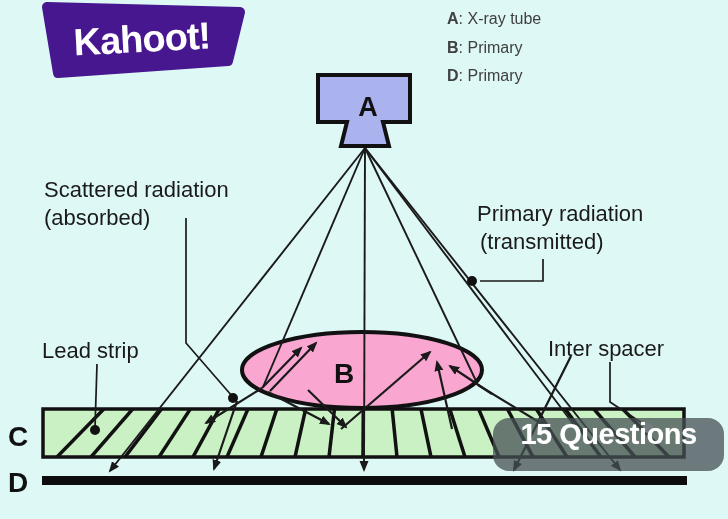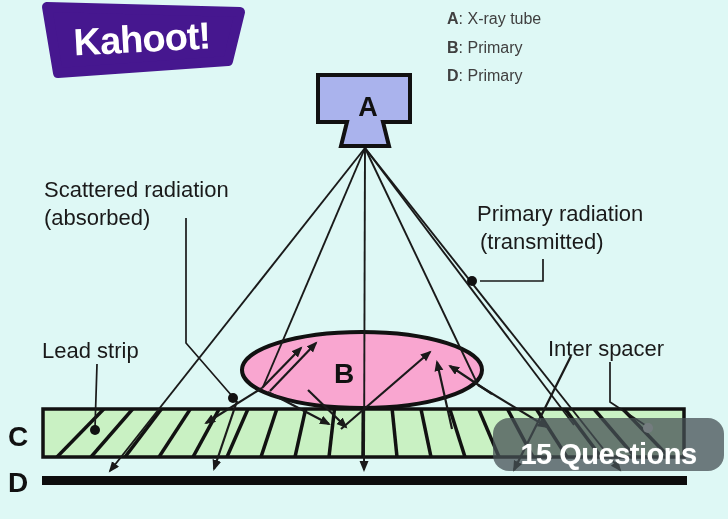--- a/index.html
+++ b/index.html
@@ -14,21 +14,21 @@
   .legend{
     position:absolute;left:447px;top:5px;
     font-size:16px;line-height:28.5px;color:#404040;
   }
   .legend .k{font-weight:bold;}
   
   .badge{
     position:absolute;left:493px;top:418px;width:231px;height:53px;
     background:rgba(70,80,84,0.75);
     border-radius:16px;
-    display:flex;align-items:flex-end;justify-content:center;
+    display:flex;align-items:flex-start;justify-content:center;
   }
   .badge-text{
     color:#fff;font-size:29px;font-weight:800;letter-spacing:-0.5px;
     text-shadow:0 0 1px rgba(255,255,255,.4);
   }
 </style>
 </head>
 <body>
 
 <div class="stage">

